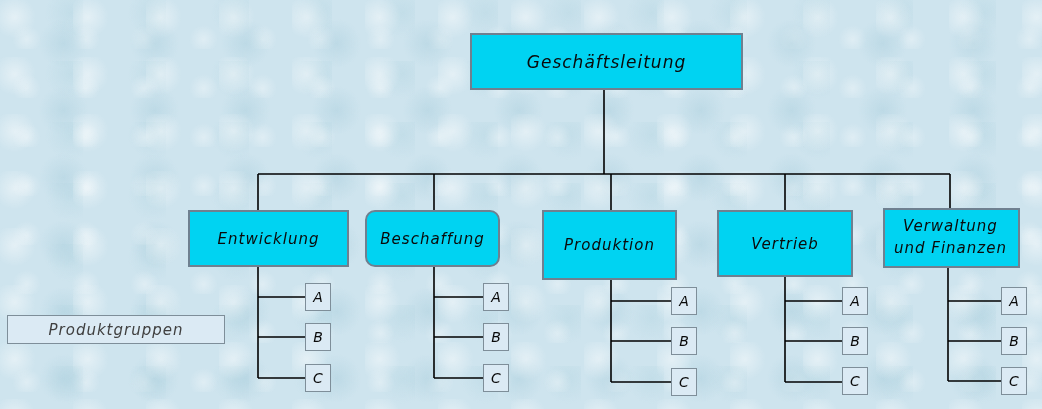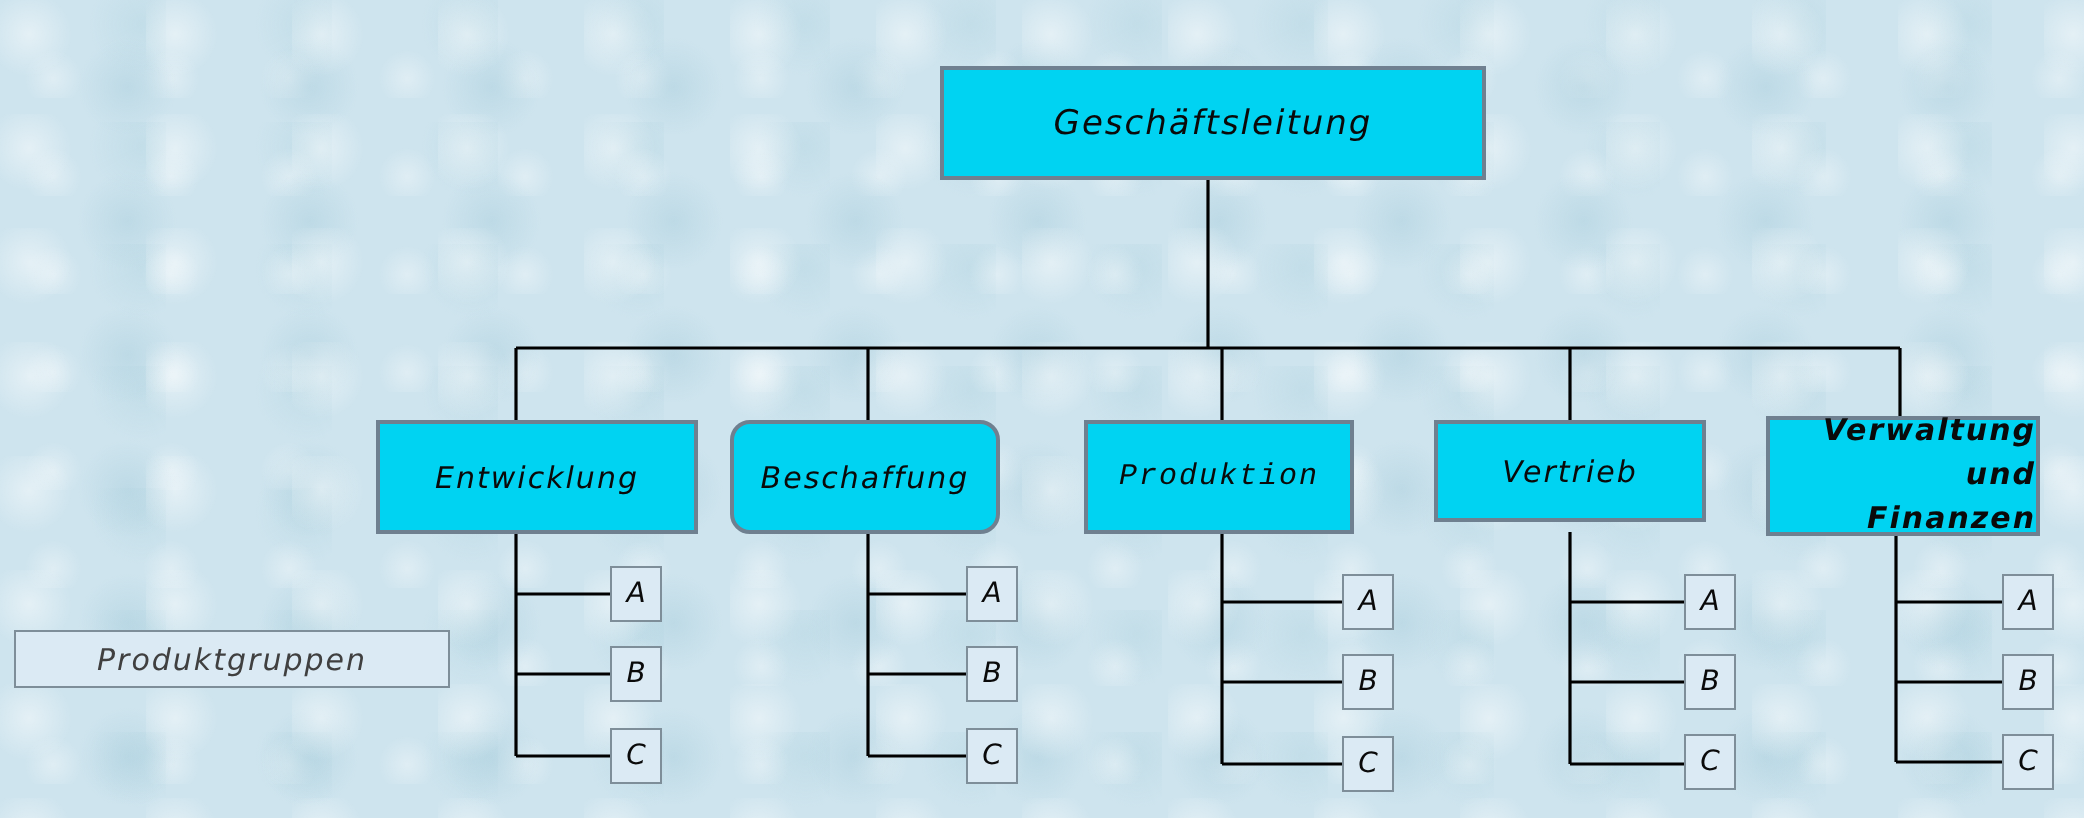--- a/index.html
+++ b/index.html
@@ -25,25 +25,24 @@
     border:2px solid #6f8090;
     display:flex;align-items:center;justify-content:center;
     font-style:italic;
     letter-spacing:1px;
     color:#0a0a0a;
   }
   .root{font-size:17px;}
   .dept{font-size:15px;}
   .dept-multiline{
     justify-content:flex-start;
-    text-align:right;
+    text-align:center;
     padding-left:9px;
     white-space:pre-line;
     line-height:1.45;
-    font-weight:bold;
   }
   .mini{
     position:absolute;
     box-sizing:border-box;
     width:26px;height:28px;
     background:#dbeaf4;
     border:1px solid #7e8e99;
     display:flex;align-items:center;justify-content:center;
     font-style:italic;
     font-size:14px;
@@ -105,23 +104,23 @@
     <line x1="948" y1="341" x2="1001" y2="341"></line>
     <line x1="948" y1="381" x2="1001" y2="381"></line>
   </svg>
 
   <div class="box root" style="left:470px;top:33px;width:273px;height:57px;">Geschäftsleitung</div>
 
   <div class="box dept" style="left:188px;top:210px;width:161px;height:57px;">Entwicklung</div>
 
   <div class="box dept" style="left:365px;top:210px;width:135px;height:57px;border-radius:10px;">Beschaffung</div>
 
-  <div class="box dept" style="left:542px;top:210px;width:135px;height:57px;font-family:Liberation Mono, monospace;">Produktion</div>
+  <div class="box dept" style="left:542px;top:210px;width:135px;height:70px;">Produktion</div>
 
-  <div class="box dept" style="left:717px;top:210px;width:136px;height:51px;">Vertrieb</div>
+  <div class="box dept" style="left:717px;top:210px;width:136px;height:67px;">Vertrieb</div>
 
   <div class="box dept dept-multiline" style="left:883px;top:208px;width:137px;height:60px;">Verwaltung
 und Finanzen</div>
 
   <div class="mini" style="left:305px;top:283px;">A</div>
   <div class="mini" style="left:305px;top:323px;">B</div>
   <div class="mini" style="left:305px;top:364px;">C</div>
 
   <div class="mini" style="left:483px;top:283px;">A</div>
   <div class="mini" style="left:483px;top:323px;">B</div>

